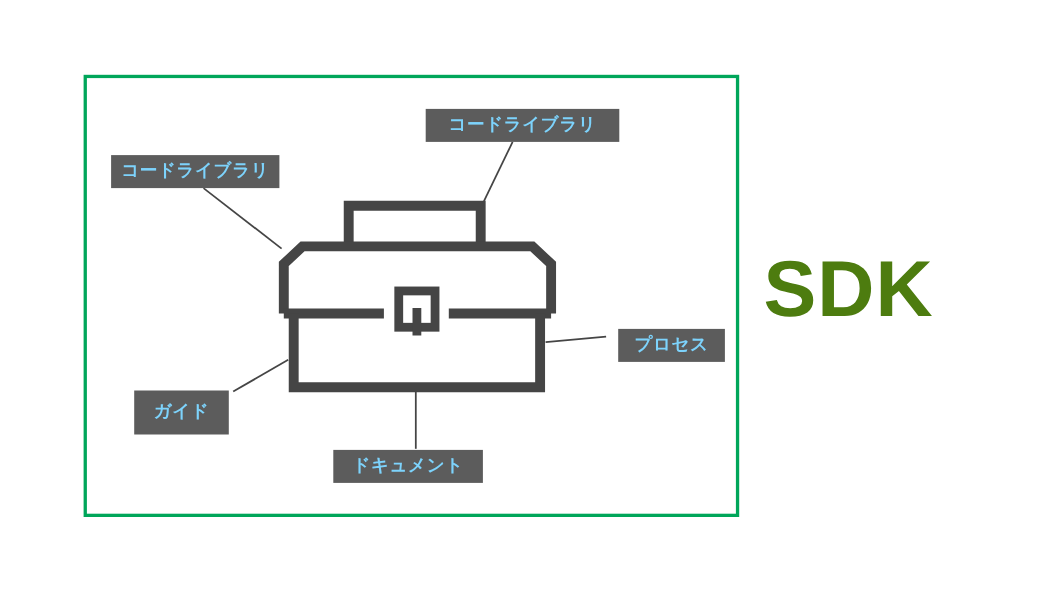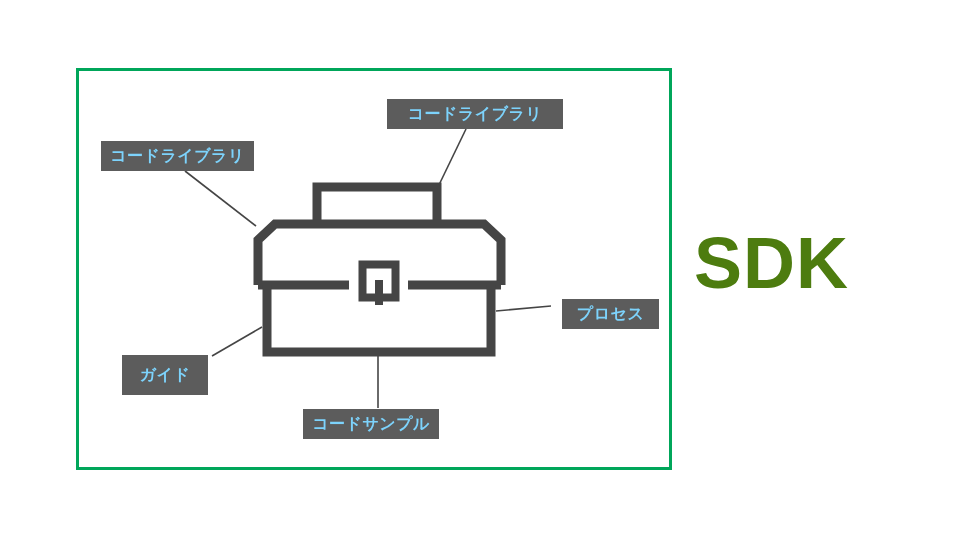--- a/index.html
+++ b/index.html
@@ -102,18 +102,18 @@
 
   <div class="label-box" style="left:562px; top:299px; width:97px; height:30px;">
     <span>プロセス</span>
   </div>
 
   <div class="label-box" style="left:122px; top:355px; width:86px; height:40px;text-align:center;">
     <span>ガイド</span>
   </div>
 
   <div class="label-box" style="left:303px; top:409px; width:136px; height:30px;">
-    <span>コードサンプル</span>
+    <span>ドキュメント</span>
   </div>
 
   <div id="sdk-wordmark">SDK</div>
 
 </div>
 
 </body></html>

